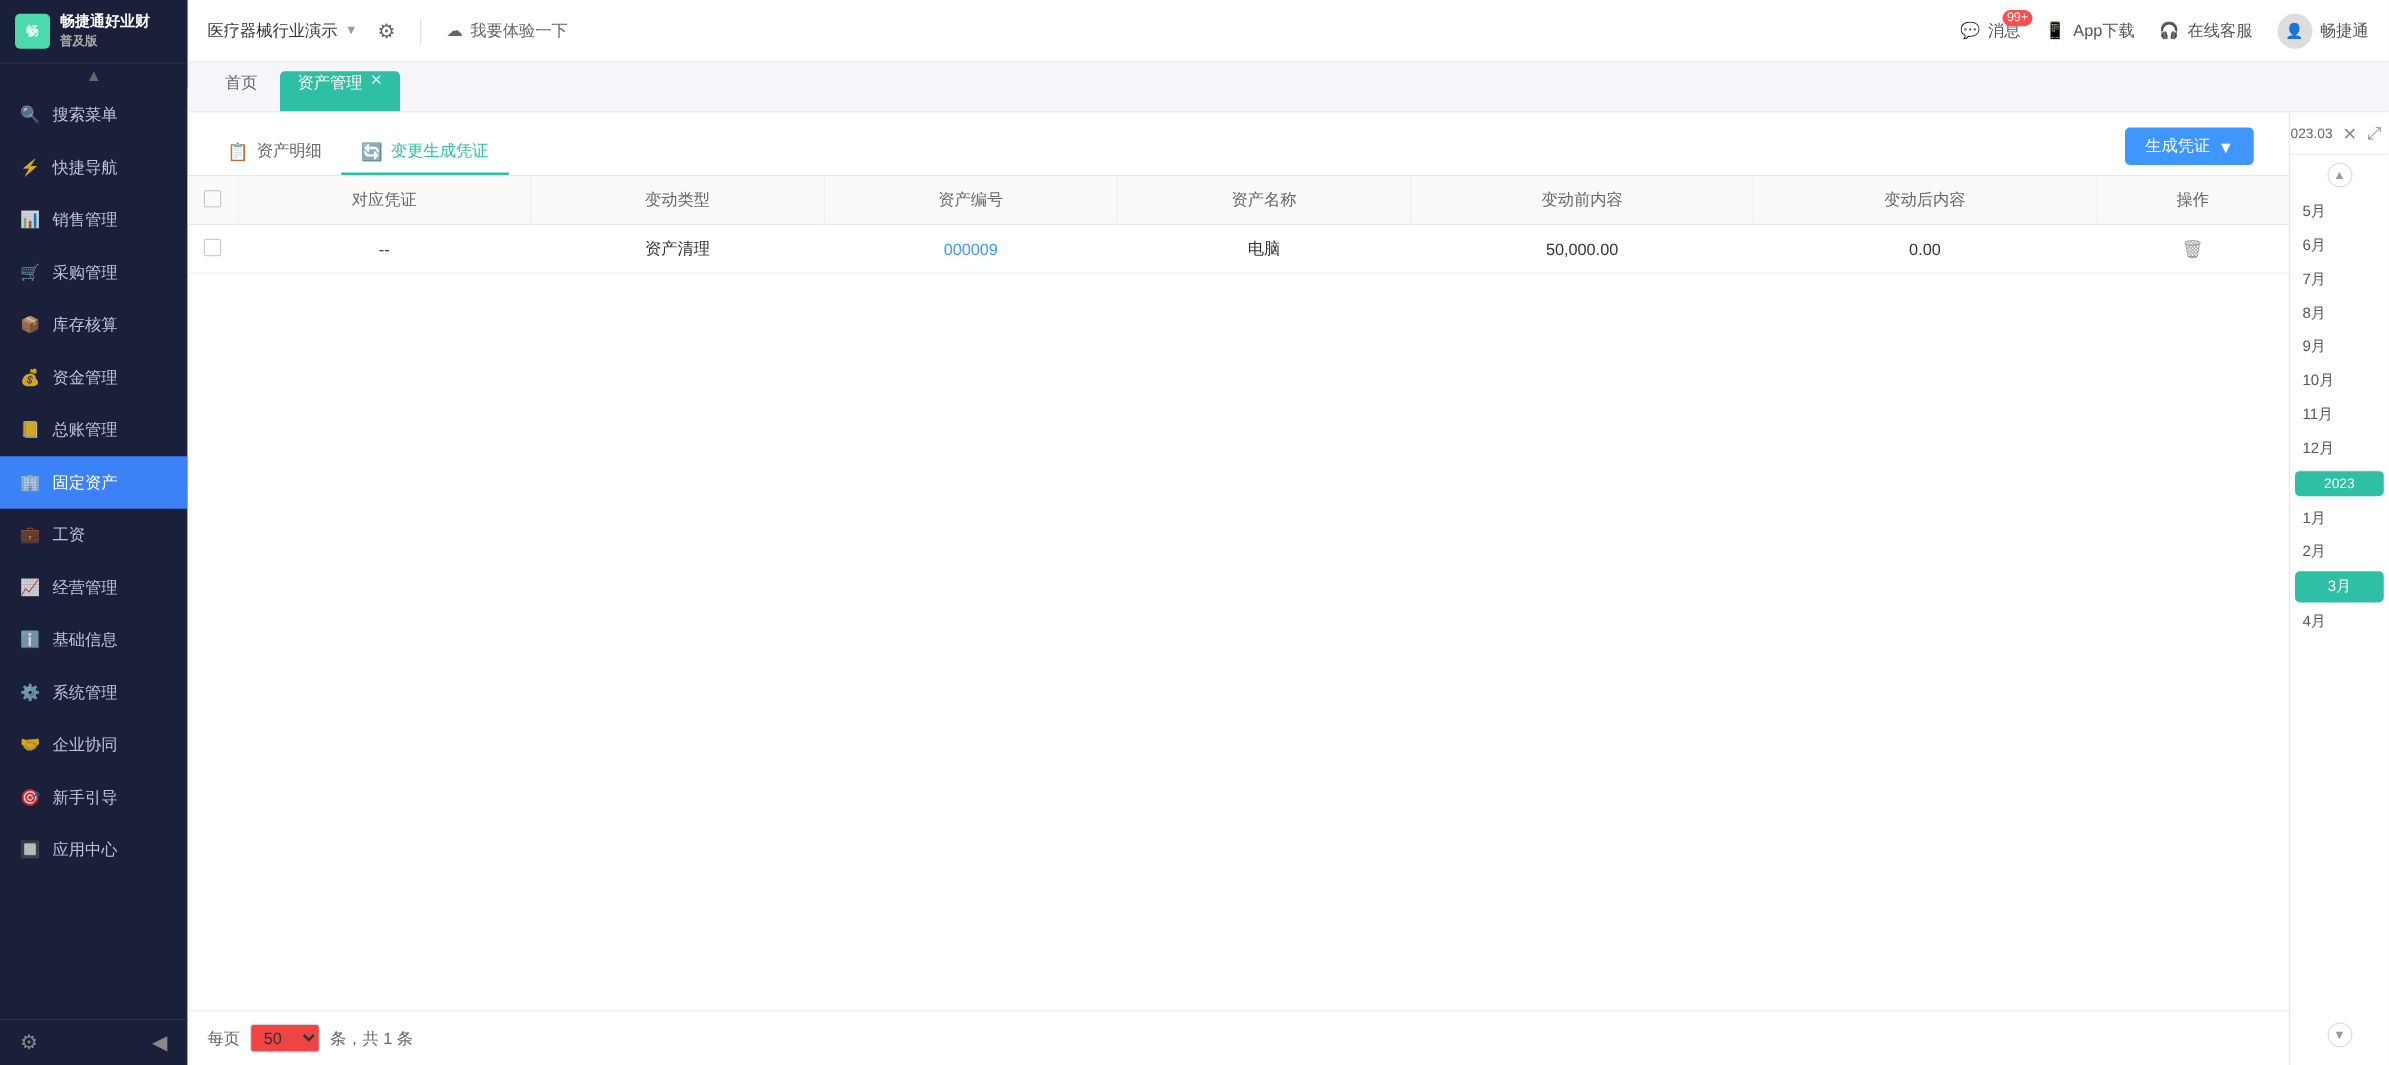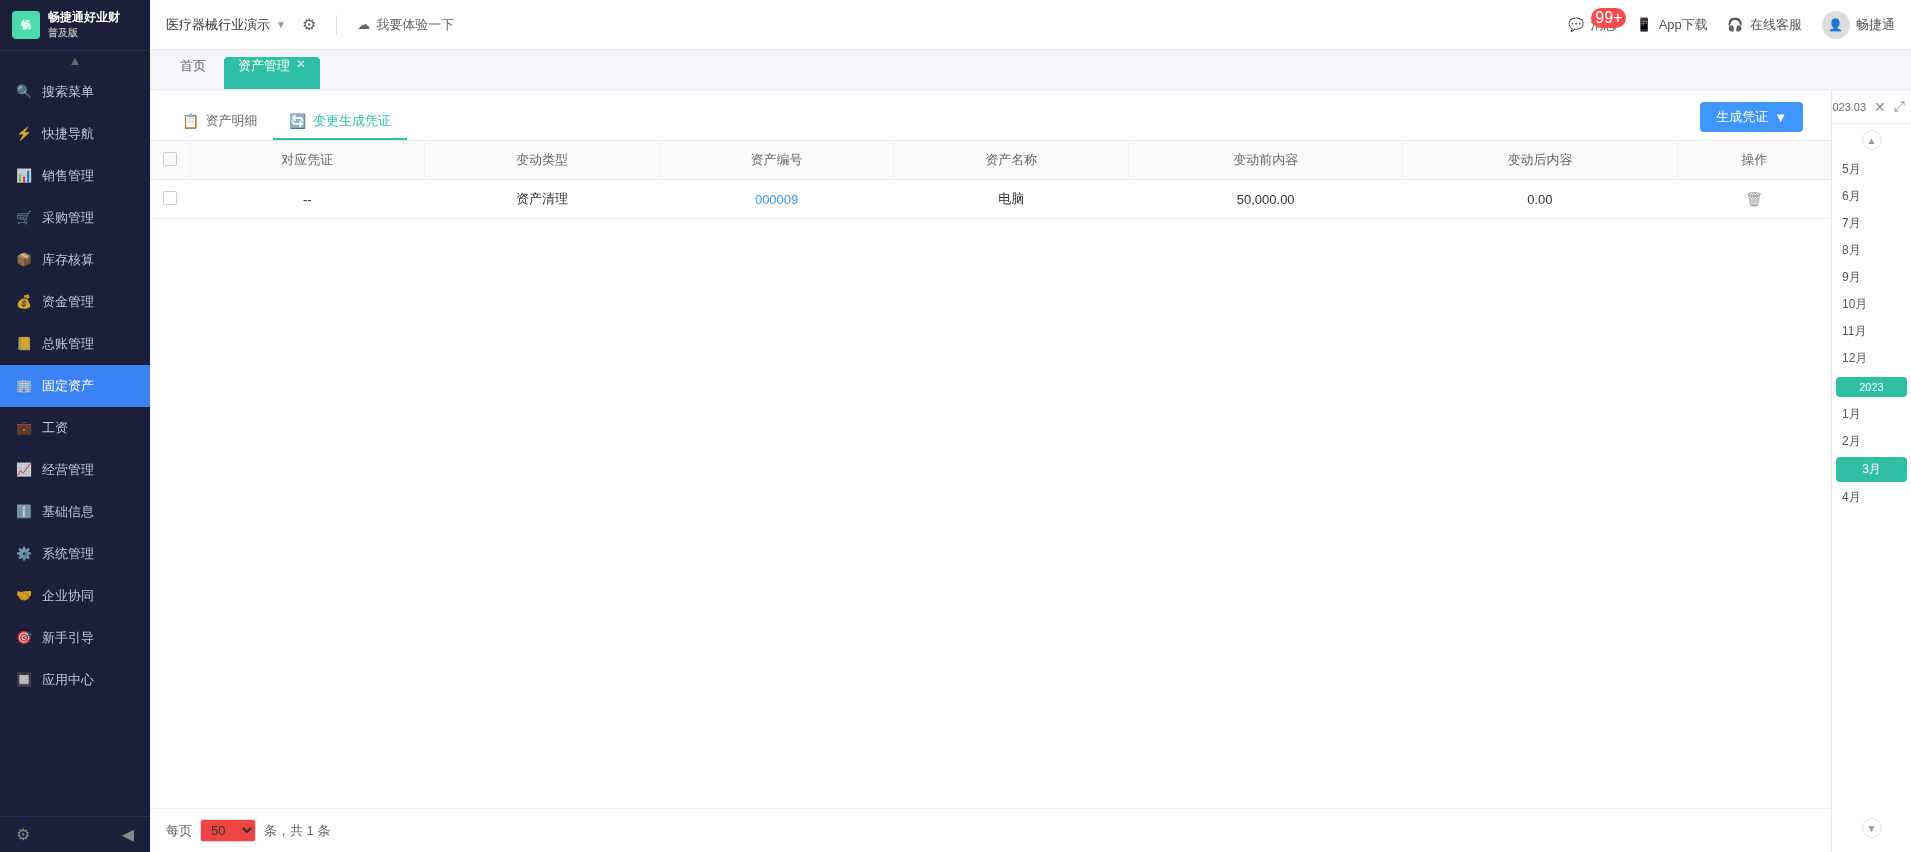--- a/index.html
+++ b/index.html
@@ -106,21 +106,21 @@
     }
     .topbar-right {
       margin-left: auto;
       display: flex; align-items: center; gap: 20px;
     }
     .topbar-right .icon-item {
       display: flex; align-items: center; gap: 6px; cursor: pointer; color: #555; font-size: 13px; position: relative;
     }
     .badge {
       position: absolute; top: -8px; right: -10px;
-      background: #ff4d4f; color: #fff; font-size: 16px;
+      background: #ff4d4f; color: #fff; font-size: 10px;
       border-radius: 10px; padding: 1px 4px; min-width: 18px; text-align: center;
     }
     .topbar-avatar {
       width: 28px; height: 28px; border-radius: 50%;
       background: #ddd; display: flex; align-items: center; justify-content: center;
       font-size: 12px; color: #666;
     }
 
     
     .tabbar {

